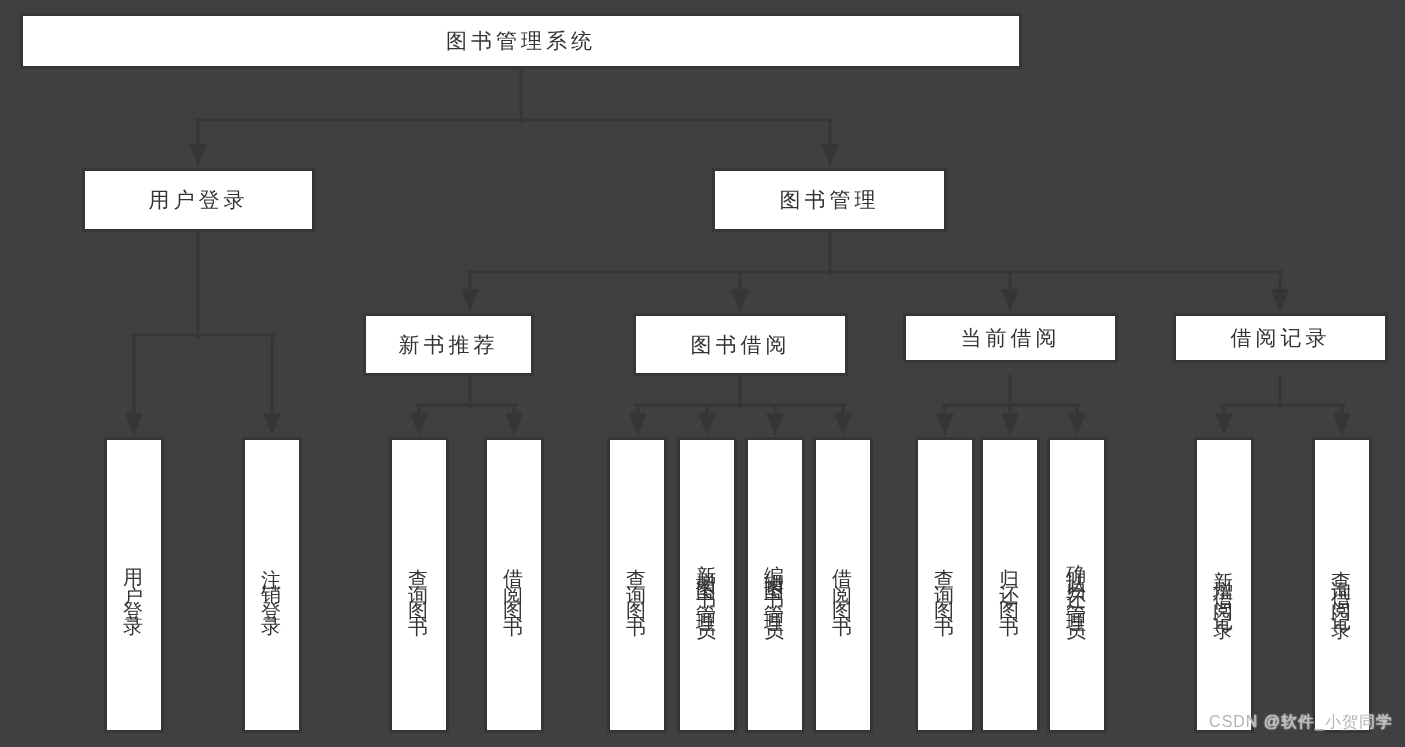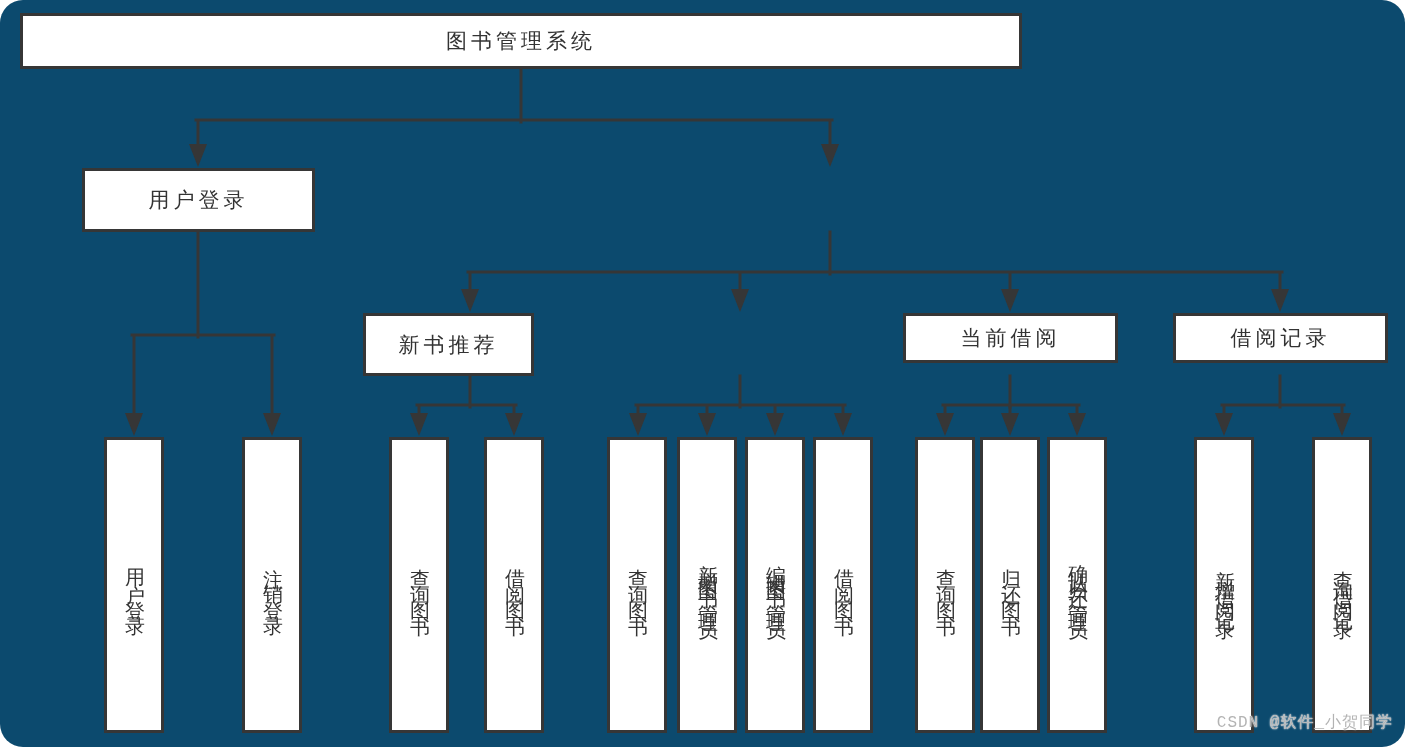--- a/index.html
+++ b/index.html
@@ -4,25 +4,24 @@
 <style>
   html, body {
     margin: 0;
     padding: 0;
     background: #ffffff;
   }
   .canvas {
     position: relative;
     width: 1405px;
     height: 747px;
-    background: #0c4a6e;
-    font-family: Liberation Mono, monospace;
+    background: #404040;
+    font-family: Liberation Sans, sans-serif;
     color: #333333;
     overflow: hidden;
-    border-radius: 23px;
   }
   svg.connectors {
     position: absolute;
     left: 0;
     top: 0;
     width: 1405px;
     height: 747px;
   }
   .box {
     position: absolute;
@@ -110,22 +109,24 @@
       <polygon points="1068,413 1086,413 1077,436" fill="#363636"></polygon>
       <line x1="1224" y1="405" x2="1224" y2="418" stroke="#363636" stroke-width="3"></line>
       <polygon points="1215,413 1233,413 1224,436" fill="#363636"></polygon>
       <line x1="1342" y1="405" x2="1342" y2="418" stroke="#363636" stroke-width="3"></line>
       <polygon points="1333,413 1351,413 1342,436" fill="#363636"></polygon>
     </svg>
 
   <div class="box" style="left:20px; top:13px; width:1002px; height:56px;">图书管理系统</div>
 
   <div class="box" style="left:82px; top:168px; width:233px; height:64px;">用户登录</div>
+  <div class="box" style="left:712px; top:168px; width:235px; height:64px;">图书管理</div>
 
   <div class="box" style="left:363px; top:313px; width:171px; height:63px;">新书推荐</div>
+  <div class="box" style="left:633px; top:313px; width:215px; height:63px;">图书借阅</div>
   <div class="box" style="left:903px; top:313px; width:215px; height:50px;text-align:right;">当前借阅</div>
   <div class="box" style="left:1173px; top:313px; width:215px; height:50px;">借阅记录</div>
 
   <div class="box leaf" style="left: 104px; top: 437px; width: 60px; height: 296px; letter-spacing: 16px;">用户登录</div>
   <div class="box leaf" style="left: 242px; top: 437px; width: 60px; height: 296px; letter-spacing: 16px;">注销登录</div>
 
   <div class="box leaf" style="left: 389px; top: 437px; width: 60px; height: 296px; letter-spacing: 16px;">查询图书</div>
   <div class="box leaf" style="left: 484px; top: 437px; width: 60px; height: 296px; letter-spacing: 16px;">借阅图书</div>
 
   <div class="box leaf" style="left: 607px; top: 437px; width: 60px; height: 296px; letter-spacing: 16px;">查询图书</div>

